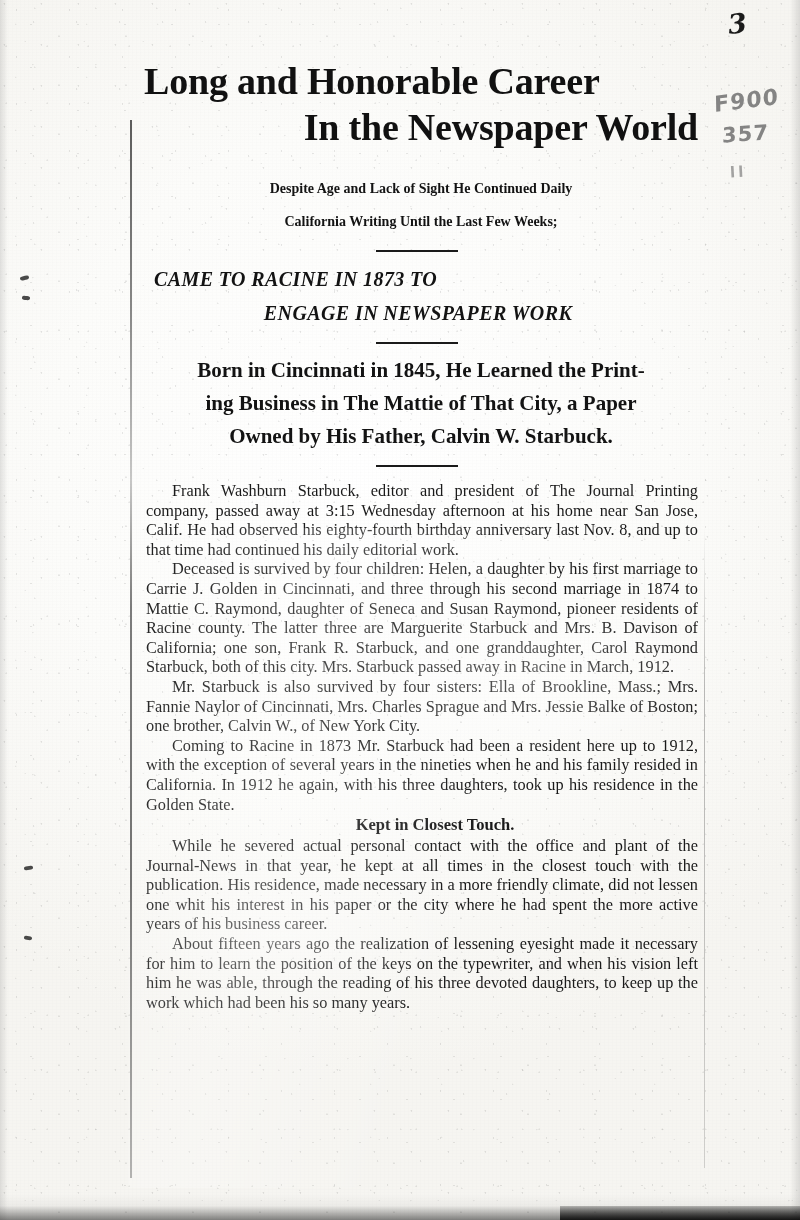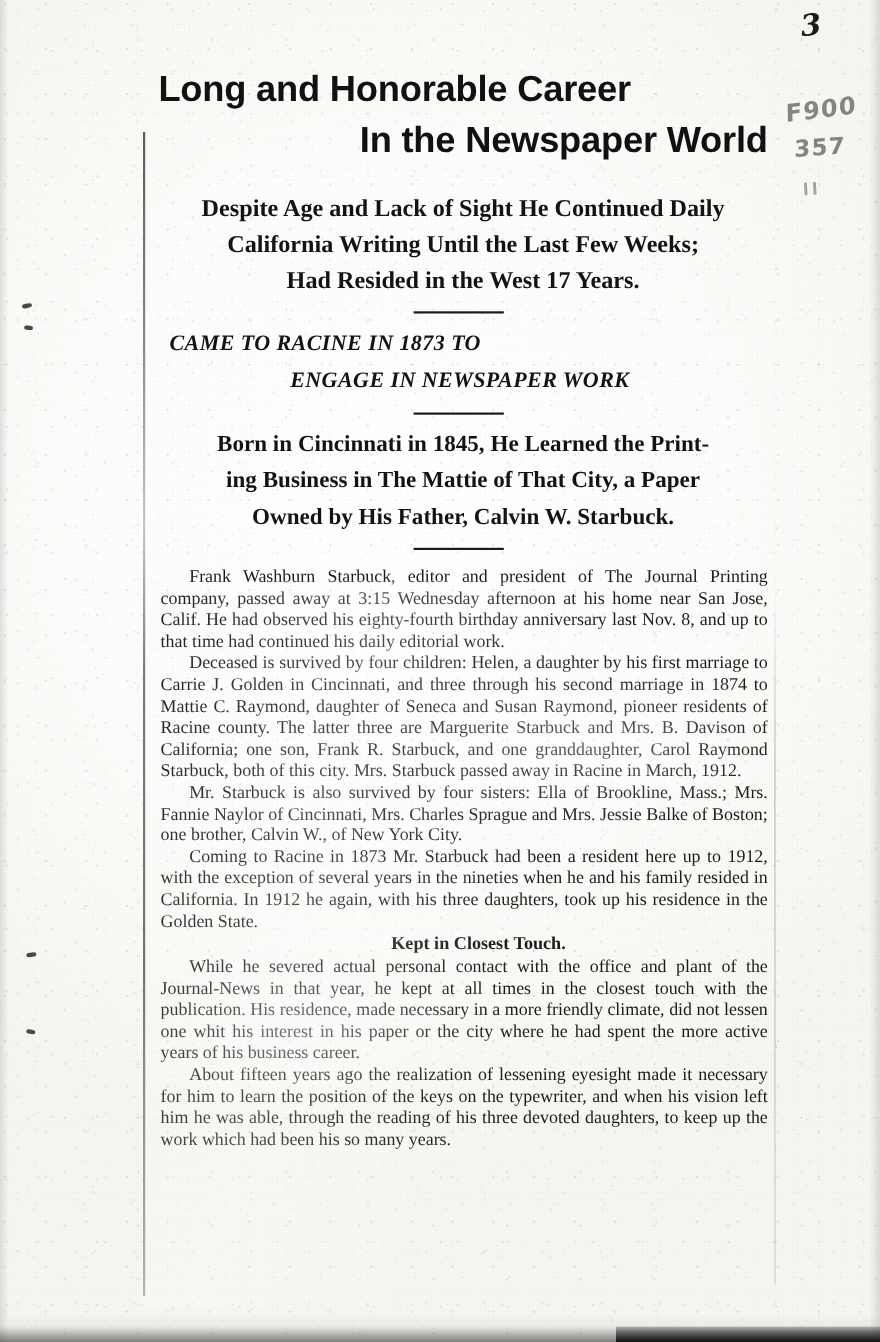--- a/index.html
+++ b/index.html
@@ -80,39 +80,39 @@
     width: 1px;
     height: 640px;
     background: linear-gradient(180deg, rgba(60,60,60,.0) 0%, rgba(60,60,60,.35) 25%, rgba(60,60,60,.20) 100%);
   }
 
   
   .masthead {
     padding: 0 6px 0 12px;
   }
   .hl-line {
-    font-family: Liberation Sans, sans-serif;
+    font-family: Liberation Serif, serif;
     font-weight: 700;
-    font-size: 33px;
+    font-size: 38px;
     line-height: 46px;
     letter-spacing: -0.2px;
     color: #111;
     white-space: nowrap;
   }
   .hl-line.l1 { text-align: left; padding-left: 4px; }
   .hl-line.l2 { text-align: right; padding-right: 2px; }
 
   .deck {
     text-align: center;
     font-family: "Liberation Serif", serif;
     font-weight: 700;
     color: #131313;
   }
   .deck-a {
-    font-size: 22px;
+    font-size: 14px;
     line-height: 33px;
     margin-top: 22px;
     padding: 0 14px 0 22px;
   }
   .rule {
     width: 82px;
     height: 2px;
     background: #1a1a1a;
     margin: 12px auto 10px auto;
   }
@@ -257,21 +257,20 @@
     <div class="col-rule-right"></div>
 
     <div class="masthead">
       <div class="hl-line l1">Long and Honorable Career</div>
       <div class="hl-line l2">In the Newspaper World</div>
     </div>
 
     <div class="deck deck-a">
       <div>Despite Age and Lack of Sight He Continued Daily</div>
       <div>California Writing Until the Last Few Weeks;</div>
-      <div>Had Resided in the West 17 Years.</div>
     </div>
 
     <div class="rule"></div>
 
     <div class="deck deck-b">
       <div class="row1">CAME TO RACINE IN 1873 TO</div>
       <div class="row2">ENGAGE IN NEWSPAPER WORK</div>
     </div>
 
     <div class="rule"></div>

